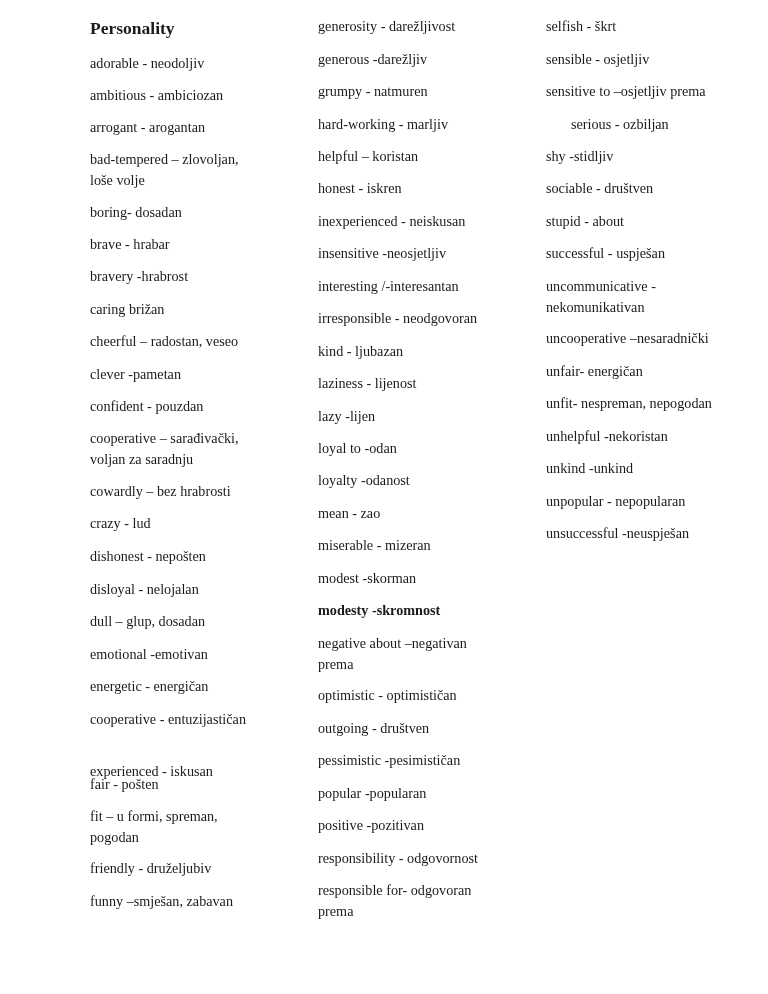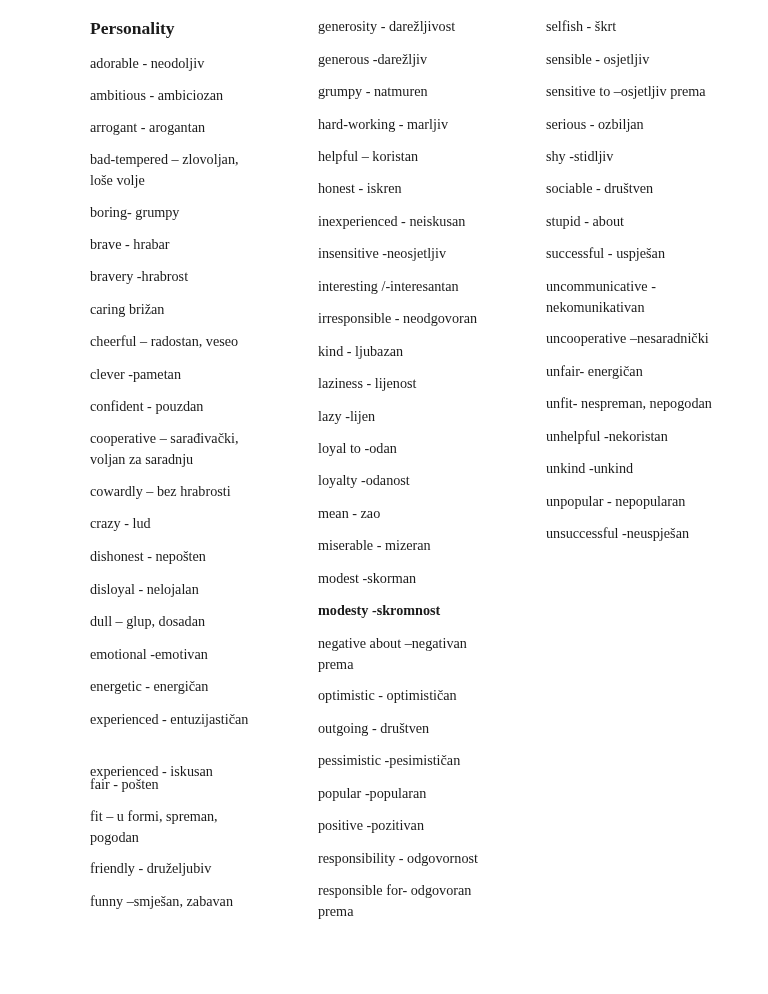--- a/index.html
+++ b/index.html
@@ -50,37 +50,37 @@
 
 <div class="page">
   <div class="col col-1">
     <div class="title" style="top:18px;">Personality</div>
     <div class="entries">
         <div class="entry" style="top: 53px;">adorable - neodoljiv</div>
         <div class="entry" style="top: 85px;">ambitious - ambiciozan</div>
         <div class="entry" style="top: 117px;">arrogant - arogantan</div>
         <div class="entry" style="top: 149px;">bad-tempered – zlovoljan,
 loše volje</div>
-        <div class="entry" style="top: 202px;">boring- grumpy</div>
+        <div class="entry" style="top: 202px;">boring- dosadan</div>
         <div class="entry" style="top: 234px;">brave - hrabar</div>
         <div class="entry" style="top: 266px;">bravery -hrabrost</div>
         <div class="entry" style="top: 299px;">caring brižan</div>
         <div class="entry" style="top: 331px;">cheerful – radostan, veseo</div>
         <div class="entry" style="top: 364px;">clever -pametan</div>
         <div class="entry" style="top: 396px;">confident - pouzdan</div>
         <div class="entry" style="top: 428px;">cooperative – sarađivački,
 voljan za saradnju</div>
         <div class="entry" style="top: 481px;">cowardly – bez hrabrosti</div>
         <div class="entry" style="top: 513px;">crazy - lud</div>
         <div class="entry" style="top: 546px;">dishonest - nepošten</div>
         <div class="entry" style="top: 579px;">disloyal - nelojalan</div>
         <div class="entry" style="top: 611px;">dull – glup, dosadan</div>
         <div class="entry" style="top: 644px;">emotional -emotivan</div>
         <div class="entry" style="top: 676px;">energetic - energičan</div>
-        <div class="entry" style="top: 709px;">experienced - entuzijastičan</div>
+        <div class="entry" style="top: 709px;">cooperative - entuzijastičan</div>
         <div class="entry" style="top: 741px; margin-top: 20px;">experienced - iskusan</div>
         <div class="entry" style="top: 774px;">fair - pošten</div>
         <div class="entry" style="top: 806px;">fit – u formi, spreman,
 pogodan</div>
         <div class="entry" style="top: 858px;">friendly - druželjubiv</div>
         <div class="entry" style="top: 891px;">funny –smješan, zabavan</div>
       </div>
   </div>
   <div class="col col-2">
     <div class="entries">
@@ -113,21 +113,21 @@
         <div class="entry" style="top: 848px;">responsibility - odgovornost</div>
         <div class="entry" style="top: 880px;">responsible for- odgovoran
 prema</div>
       </div>
   </div>
   <div class="col col-3">
     <div class="entries">
         <div class="entry" style="top: 16px;">selfish - škrt</div>
         <div class="entry" style="top: 49px;">sensible - osjetljiv</div>
         <div class="entry" style="top: 81px;">sensitive to –osjetljiv prema</div>
-        <div class="entry" style="top: 114px;">serious - ozbiljan</div>
+        <div class="entry" style="top: 114px; margin-left: 25px;">serious - ozbiljan</div>
         <div class="entry" style="top: 146px;">shy -stidljiv</div>
         <div class="entry" style="top: 178px;">sociable - društven</div>
         <div class="entry" style="top: 211px;">stupid - about</div>
         <div class="entry" style="top: 243px;">successful - uspješan</div>
         <div class="entry" style="top: 276px;">uncommunicative -
 nekomunikativan</div>
         <div class="entry" style="top: 328px;">uncooperative –nesaradnički</div>
         <div class="entry" style="top: 361px;">unfair- energičan</div>
         <div class="entry" style="top: 393px;">unfit- nespreman, nepogodan</div>
         <div class="entry" style="top: 426px;">unhelpful -nekoristan</div>

